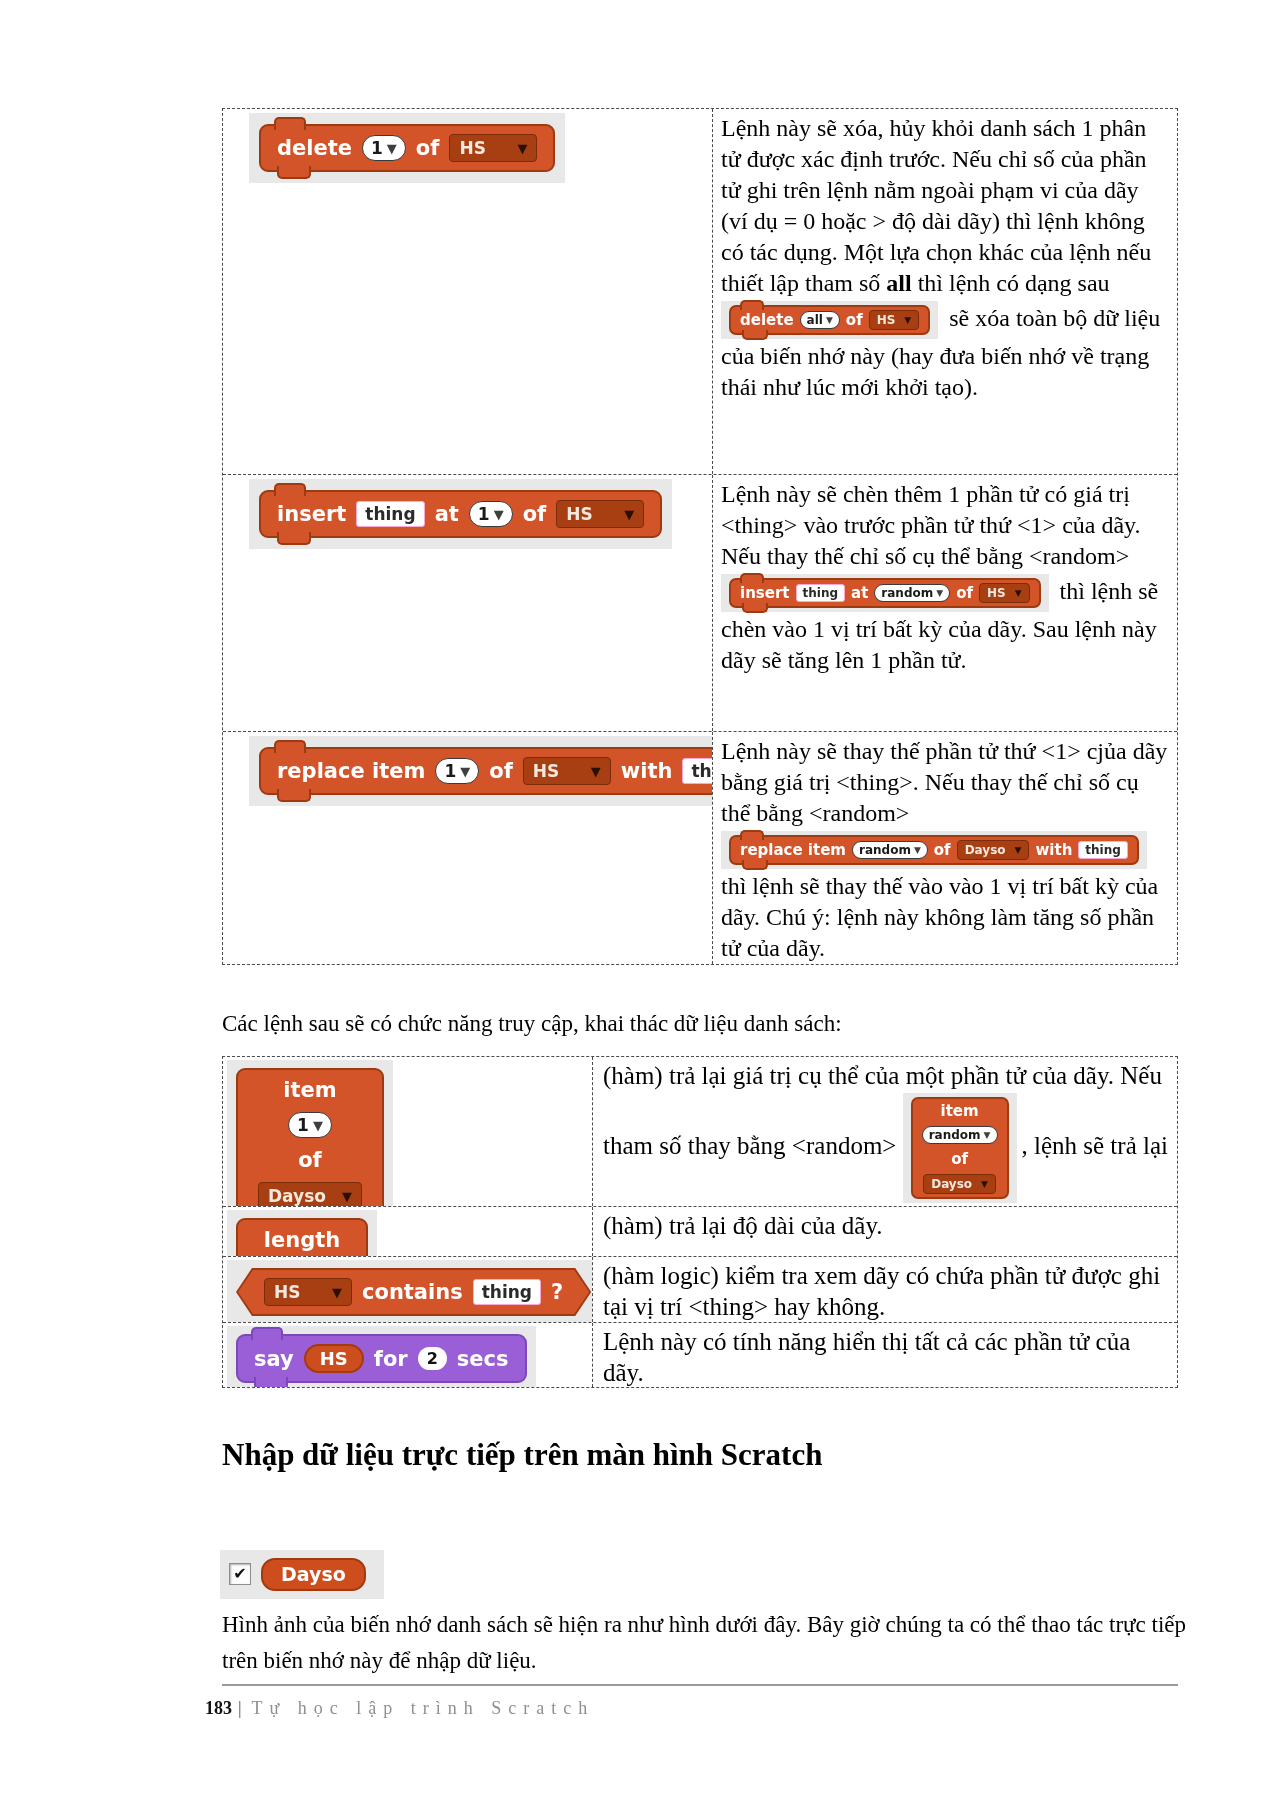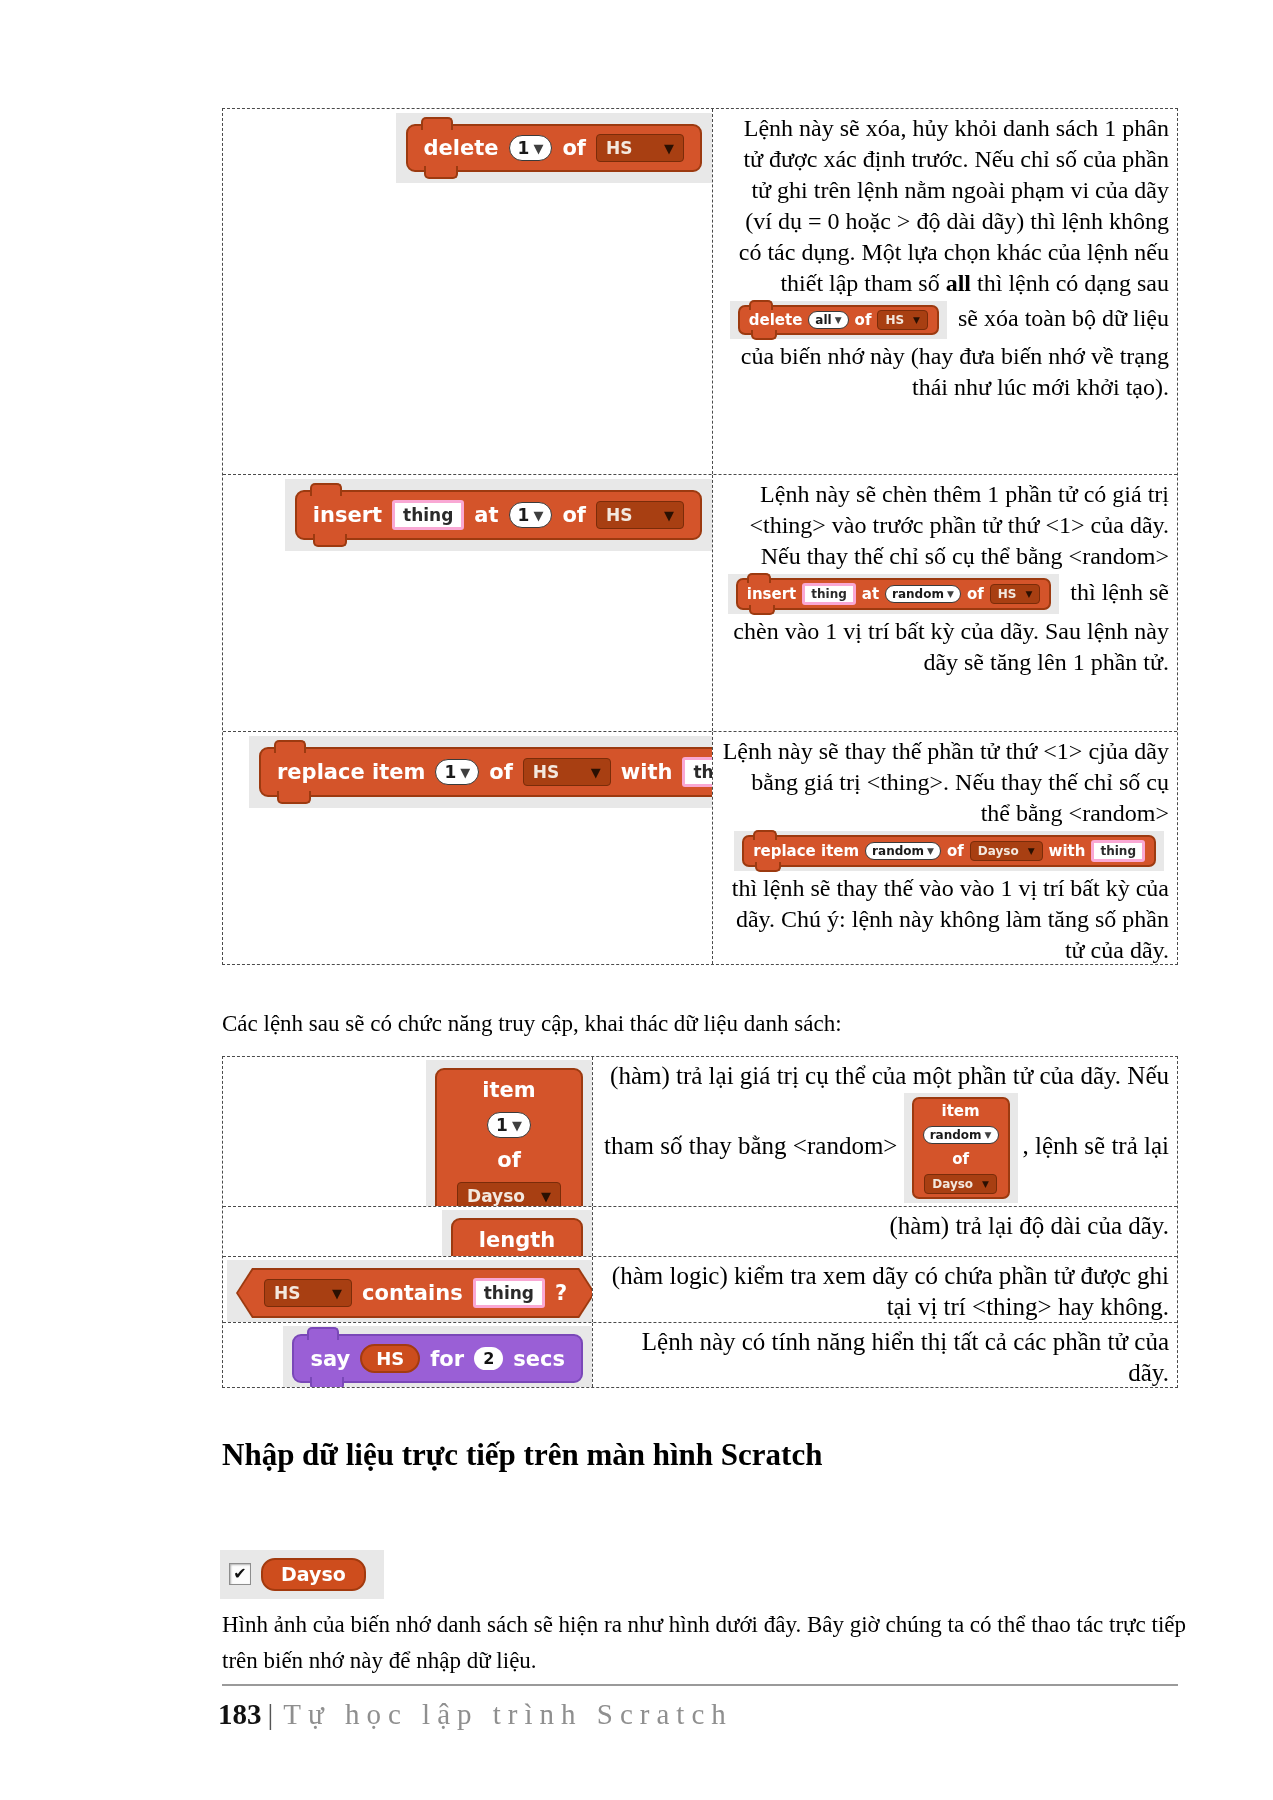--- a/index.html
+++ b/index.html
@@ -3,21 +3,21 @@
 <meta charset="utf-8">
 <style>
   html,body{margin:0;padding:0;background:#ffffff;}
   .page{position:relative;width:1273px;height:1800px;background:#ffffff;
         font-family:"Liberation Serif",serif;color:#000;overflow:hidden;}
 
   
   .doc-table{position:absolute;left:222px;width:956px;border:1px dashed #4a4a4a;box-sizing:border-box;background:#fff;}
   .t1{top:108px;}
   .t2{top:1056px;}
-  .trow{display:flex;border-bottom:1px dashed #4a4a4a;box-sizing:border-box;text-align:right;}
+  .trow{display:flex;border-bottom:1px dashed #4a4a4a;box-sizing:border-box;}
   .trow:last-child{border-bottom:none;}
   .cl{box-sizing:border-box;border-right:1px dashed #4a4a4a;overflow:hidden;}
   .cr{flex:1;box-sizing:border-box;overflow:hidden;}
   .t1 .cl{width:490px;padding:4px 0 0 26px;}
   .t1 .cr{padding:4px 8px 0 8px;font-size:24px;line-height:31px;}
   .t1 .r1{height:366px}.t1 .r2{height:257px}.t1 .r3{height:232px}
   .t2 .cl{width:370px;padding:3px 0 0 4px;}
   .t2 .cr{padding:3px 8px 0 10px;font-size:25px;line-height:31px;}
   .t2 .r1{height:150px}.t2 .r2{height:50px}.t2 .r3{height:66px}.t2 .r4{height:64px}
 
@@ -52,21 +52,21 @@
   .sz-lg .bl-oval{font-size:17px;padding:2px 8px;gap:4px;} .sz-sm .bl-oval{font-size:12px;padding:1px 6px;gap:3px;}
   .tri{line-height:1;}
   .bl-oval .tri{color:#3f3f3f;}
   .sz-lg .tri{font-size:13px;} .sz-sm .tri{font-size:9px;}
   .bl-menu{display:inline-flex;align-items:center;justify-content:space-between;background:var(--menu);
            border:1px solid var(--menub);border-radius:4px;color:#f3e8de;
            font-family:"DejaVu Sans",sans-serif;font-weight:bold;}
   .sz-lg .bl-menu{font-size:17px;padding:3px 9px;gap:16px;min-width:68px;}
   .sz-sm .bl-menu{font-size:12px;padding:2px 7px;gap:9px;}
   .bl-menu .tri{color:#2a1002;}
-  .bl-input{background:#fff;border:3px solid #f9a8d4;border-radius:3px;color:#2a2a2a;
+  .bl-input{background:#fff;border:1px solid #f9a8d4;border-radius:3px;color:#2a2a2a;
             font-family:"DejaVu Sans",sans-serif;font-weight:bold;}
   .sz-lg .bl-input{font-size:17px;padding:2px 8px;} .sz-sm .bl-input{font-size:12px;padding:1px 6px;}
   .bl-rep{background:#cc4d1d;border:2px solid #a33b10;border-radius:999px;color:#fff;
           font-family:"DejaVu Sans",sans-serif;font-weight:bold;}
   .sz-lg .bl-rep{font-size:18px;padding:2px 14px;}
   .bl-num{background:#fff;border-radius:999px;color:#111;font-family:"DejaVu Sans",sans-serif;font-weight:bold;}
   .sz-lg .bl-num{font-size:16px;padding:2px 9px;}
 
   
   .para{position:absolute;left:222px;width:975px;font-size:23px;line-height:36px;}
@@ -79,21 +79,21 @@
   .check-widget{position:absolute;left:220px;top:1550px;display:inline-flex;align-items:center;gap:10px;
                 background:#e8e8e8;padding:8px 18px 8px 9px;}
   .cb{width:20px;height:20px;background:#fdfdfd;border:1px solid #8d8d8d;
       box-shadow:inset 1px 1px 2px rgba(0,0,0,.3);display:flex;align-items:center;justify-content:center;
       font-family:"DejaVu Sans",sans-serif;font-size:16px;font-weight:bold;color:#111;line-height:1;}
   .pill{background:#ce4d1d;border:2px solid #a23a0e;border-radius:14px;color:#fff;
         font-family:"DejaVu Sans",sans-serif;font-weight:bold;font-size:19px;padding:4px 18px;line-height:1.1;}
 
   
   .rule{position:absolute;left:222px;top:1684px;width:956px;border-top:2px solid #9a9a9a;}
-  .footer{position:absolute;left:218px;top:1698px;font-size:29px;white-space:nowrap;}
+  .footer{position:absolute;left:205px;top:1698px;font-size:18px;white-space:nowrap;}
   .footer .num{font-weight:bold;color:#111;}
   .footer .sep{color:#555;margin:0 10px 0 6px;}
   .footer .title{color:#8f8f8f;letter-spacing:7px;}
 </style>
 </head>
 <body>
 
 <div class="page">
 
   <div class="doc-table t1">

